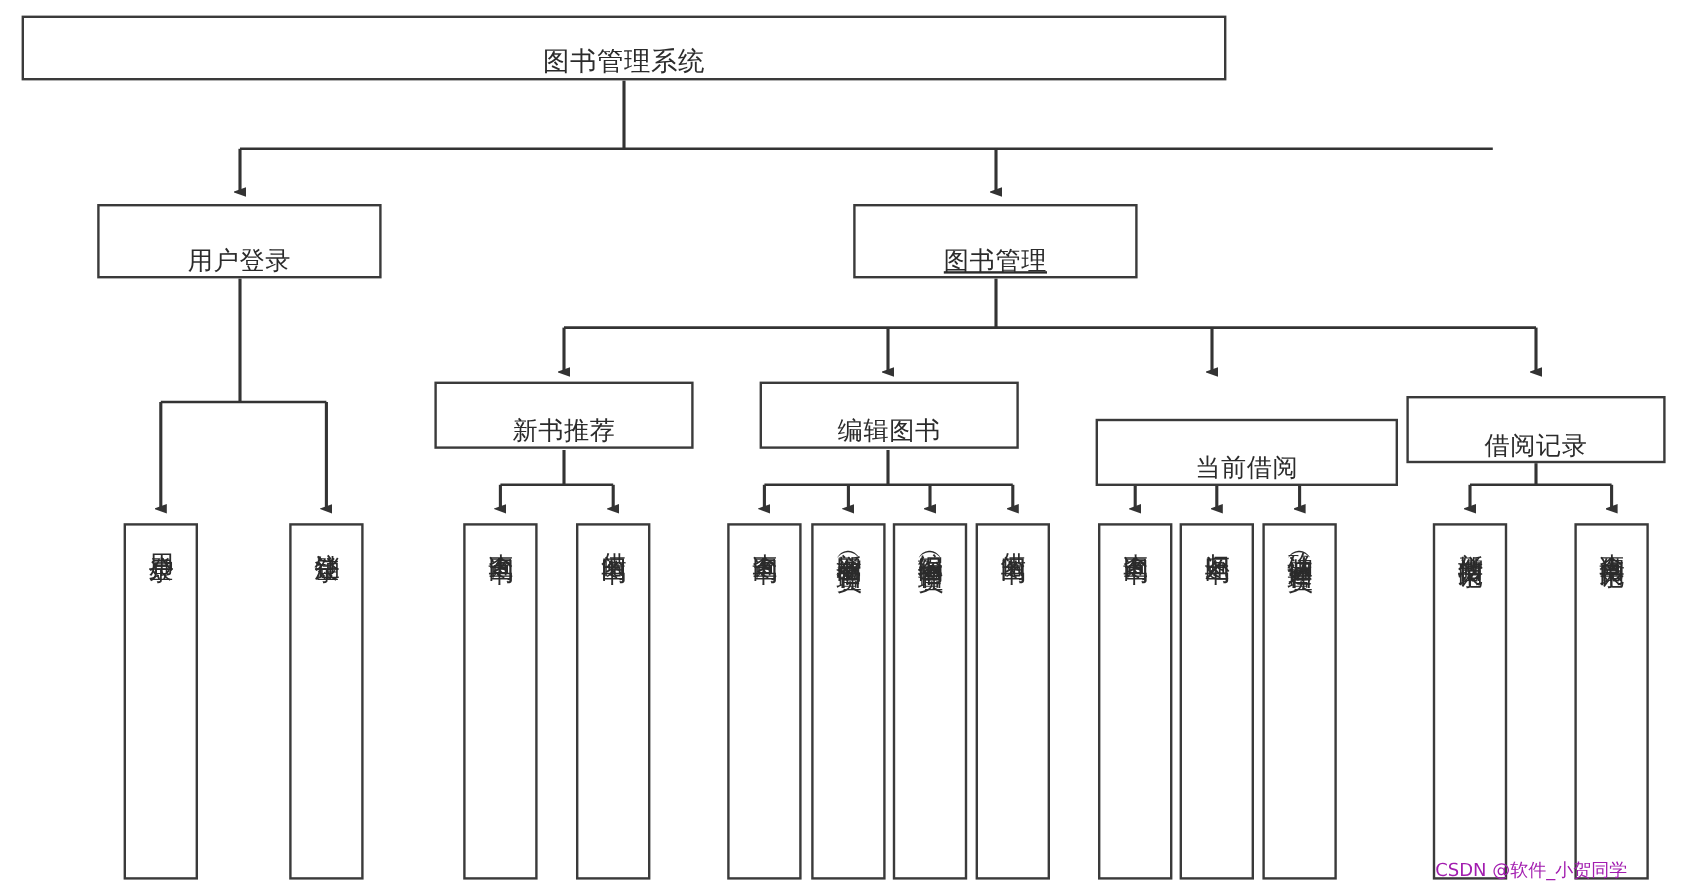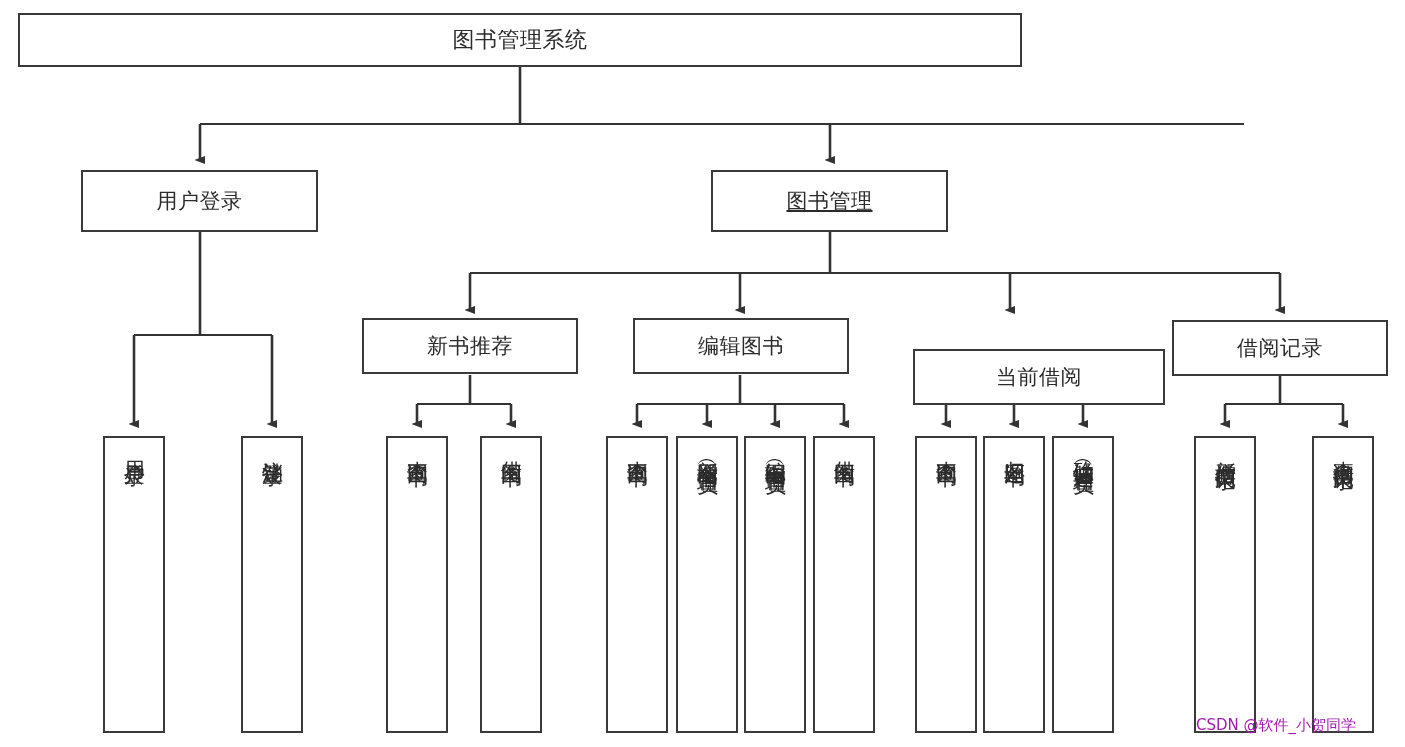--- a/index.html
+++ b/index.html
@@ -25,21 +25,21 @@
     width: 1405px;
     height: 747px;
     pointer-events: none;
   }
   .node {
     position: absolute;
     box-sizing: border-box;
     background: #ffffff;
     border: 2px solid #3a3a3a;
     display: flex;
-    align-items: center;
+    align-items: flex-end;
     justify-content: center;
     color: #2b2b2b;
   }
   .node .label {
     display: block;
     text-align: center;
     line-height: 1.18;
     white-space: nowrap;
   }
   
@@ -140,21 +140,21 @@
 
   <div class="node horiz" style="left:362px; top:318px; width:216px; height:56px;">
     <span class="label">新书推荐</span>
   </div>
   <div class="node horiz" style="left:633px; top:318px; width:216px; height:56px;">
     <span class="label">编辑图书</span>
   </div>
   <div class="node horiz" style="left:913px; top:318px; width:252px; height:56px;margin-top:31px;">
     <span class="label">当前借阅</span>
   </div>
-  <div class="node horiz" style="left:1172px; top:320px; width:216px; height:56px;">
+  <div class="node horiz" style="left:1172px; top:330px; width:216px; height:56px;">
     <span class="label">借阅记录</span>
   </div>
 
   <div class="node vert" style="left:103px; top:436px; width:62px; height:297px;">
     <span class="label">用户登录</span>
   </div>
   <div class="node vert" style="left:241px; top:436px; width:62px; height:297px;">
     <span class="label">注销登录</span>
   </div>
 

